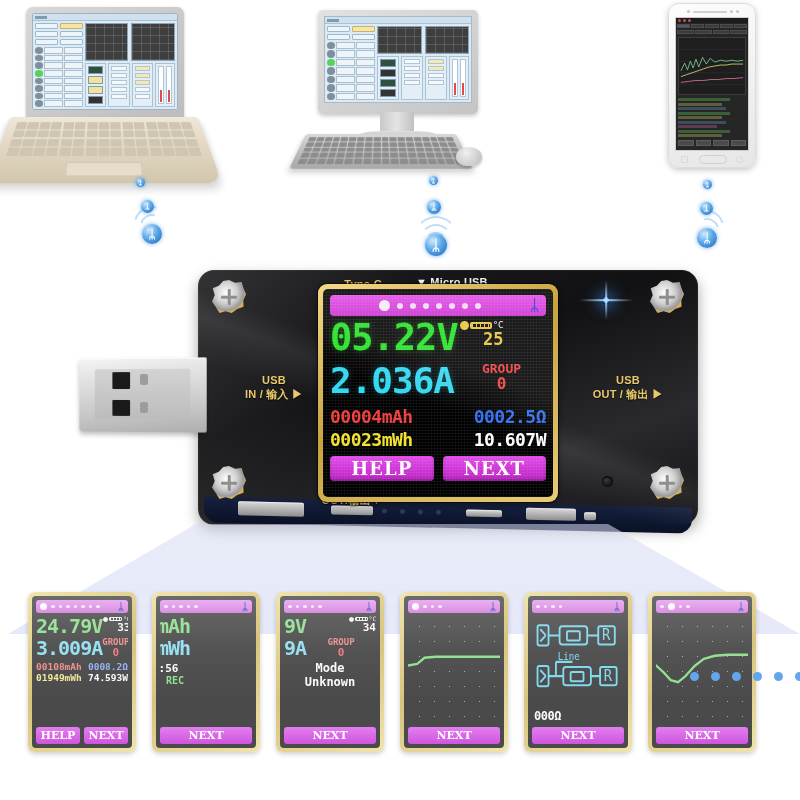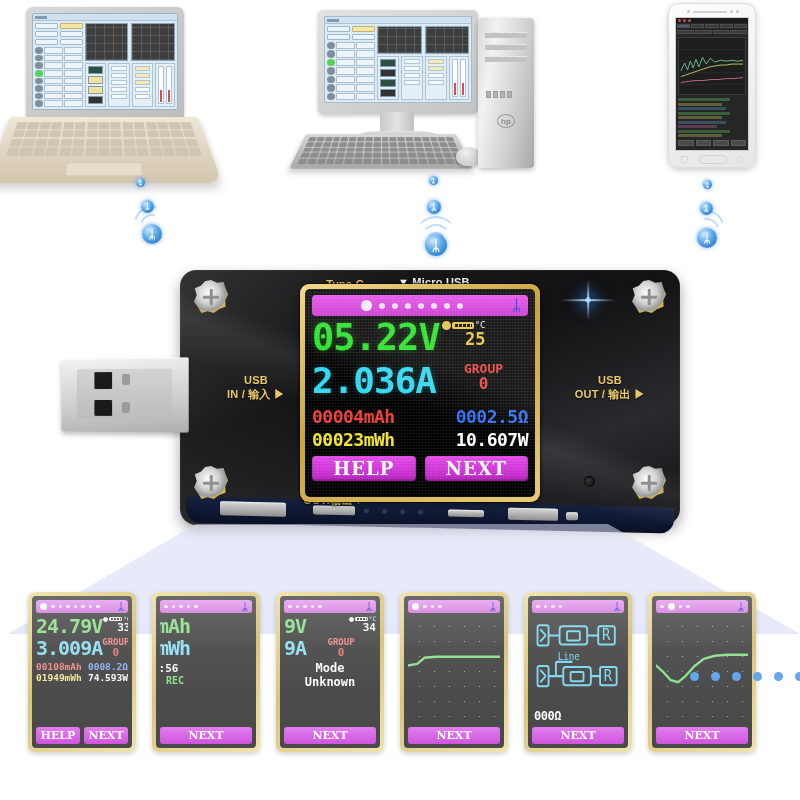--- a/index.html
+++ b/index.html
@@ -178,21 +178,21 @@
     color:#fff; font-weight:bold; line-height:1;
   }
   .bt-wave {
     position:absolute; border:2px solid rgba(120,180,240,.45);
     border-bottom-color:transparent; border-left-color:transparent; border-right-color:transparent;
     border-radius:50%;
   }
 
   
   .tester {
-    position:absolute; left:180px; top:270px; width:500px; height:255px;
+    position:absolute; left:198px; top:270px; width:500px; height:255px;
   }
   .tester-body {
     position:absolute; inset:0;
     background:
       linear-gradient(118deg, rgba(255,255,255,.10) 0%, rgba(255,255,255,0) 34%),
       linear-gradient(160deg,#1c1c1f 0%, #121214 40%, #2a2a2e 72%, #131316 100%);
     border-radius:16px;
     box-shadow:0 6px 14px rgba(0,0,0,.35), inset 0 0 0 1px rgba(255,255,255,.05);
   }
   .tester-shine {
@@ -740,32 +740,20 @@
           <i></i>
           <i></i>
           <i></i>
           <i></i>
           <i></i>
           <i></i>
           <i></i>
       </div>
     </div>
     <div class="mouse-pc"></div>
-    <div class="tower">
-      <div class="bay" style="top:14px"></div>
-      <div class="bay" style="top:26px"></div>
-      <div class="bay" style="top:38px"></div>
-      <div class="ports">
-          <i></i>
-          <i></i>
-          <i></i>
-          <i></i>
-        </div>
-      <div class="hp-logo">hp</div>
-    </div>
   </div>
 
   <div class="phone">
     <div class="phone-notch">
       <i class="cam"></i>
         <i class="spk"></i>
         <i class="cam"></i>
         <i class="cam"></i>
     </div>
     <div class="phone-screen">

